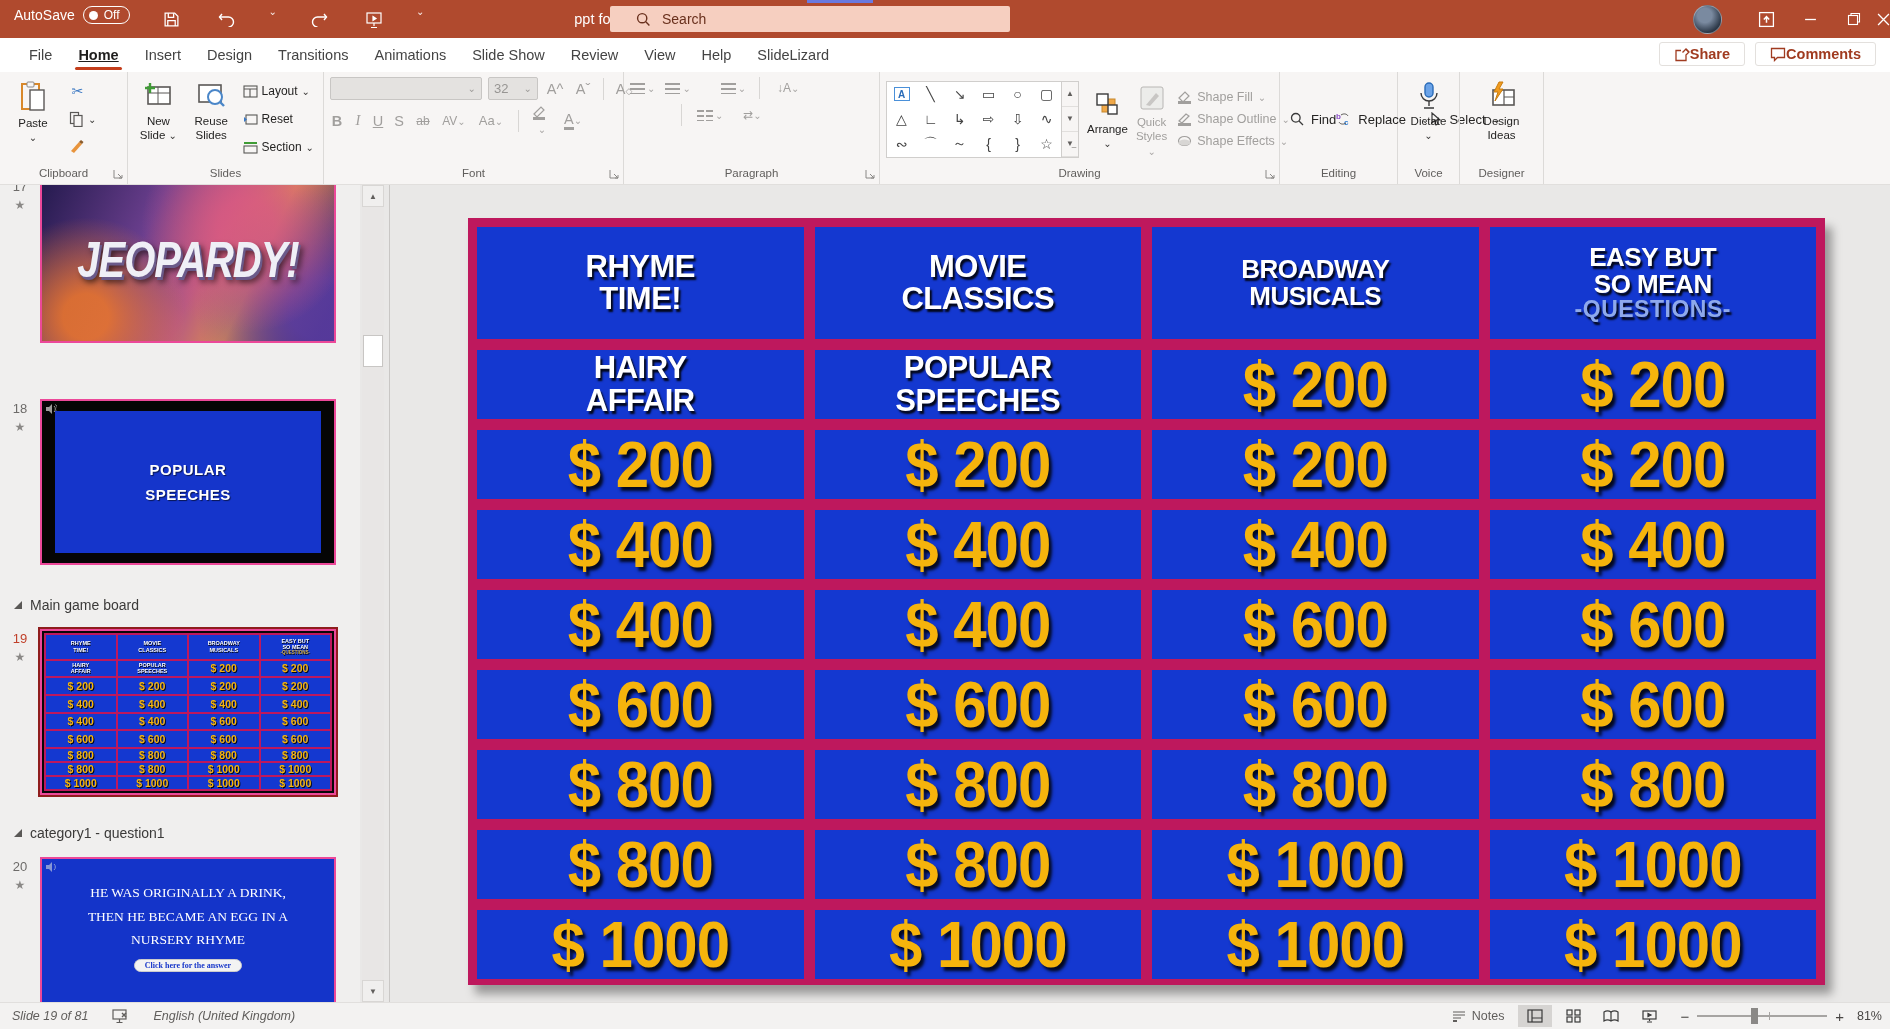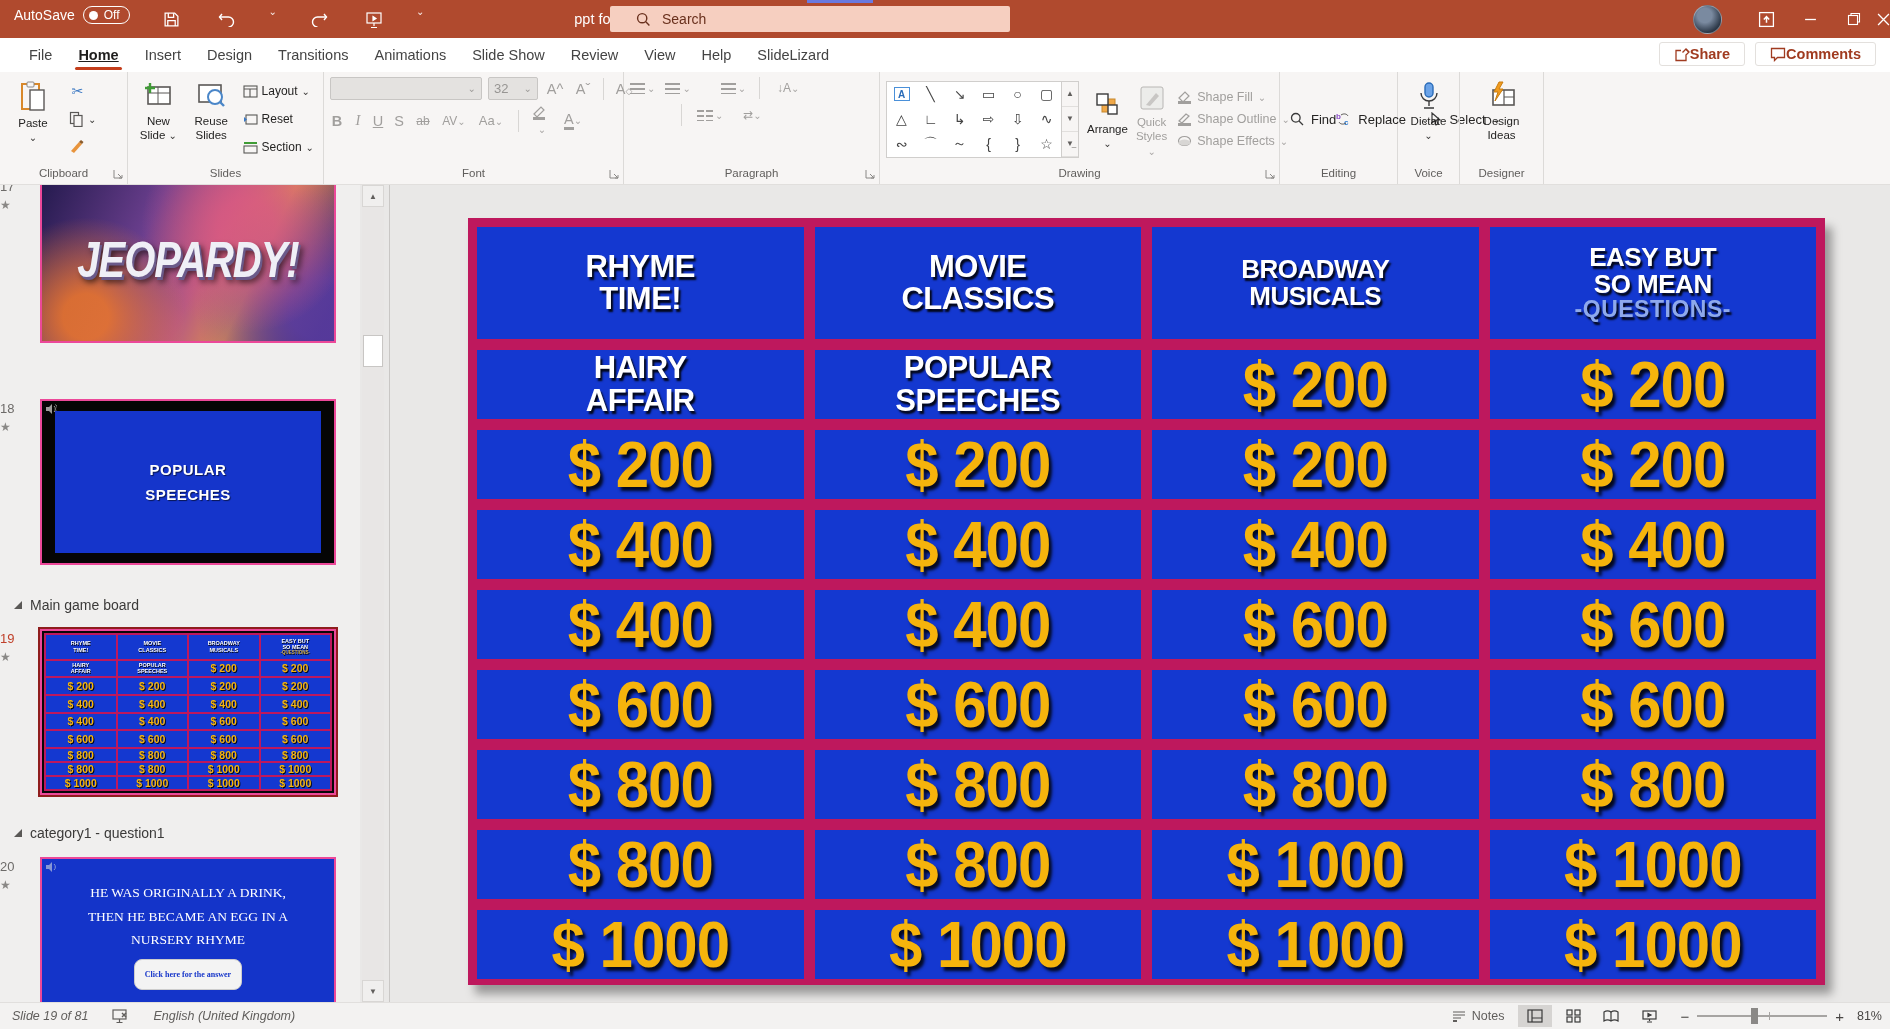--- a/index.html
+++ b/index.html
@@ -65,42 +65,42 @@
 
   
   .main{position:absolute;left:0;top:185px;width:1890px;height:817px;overflow:hidden;}
   .thumbpanel{position:absolute;left:0;top:0;width:360px;height:817px;background:#f0efee;overflow:hidden;}
   .pscroll{position:absolute;left:362px;top:0;width:22px;height:817px;background:#e8e6e5;}
   .pscroll .sbtn2{position:absolute;left:0;width:22px;height:22px;background:#f0efee;border:1px solid #d8d6d4;display:flex;align-items:center;justify-content:center;font-size:8px;color:#605e5c;}
   .pscroll .sthumb{position:absolute;left:1px;top:150px;width:20px;height:32px;background:#fff;border:1px solid #c8c6c4;}
   .paneldiv{position:absolute;left:389px;top:0;width:1px;height:817px;background:#c9c7c5;}
 
   .thumbrow{position:relative;display:flex;}
-  .tnum{width:40px;padding-top:2px;text-align:center;font-size:13px;color:#6d6b69;display:flex;flex-direction:column;align-items:flex-start;gap:4px;}
+  .tnum{width:40px;padding-top:2px;text-align:center;font-size:13px;color:#6d6b69;display:flex;flex-direction:column;align-items:center;gap:4px;}
   .tnum .star{color:#8a8886;font-size:12px;}
   .tnum.sel{color:#c0402a;}
   .thumb{width:296px;height:166px;background:#fff;border:2px solid #ec4899;overflow:hidden;position:relative;}
   .sectionrow{display:flex;align-items:center;gap:8px;padding-left:14px;height:24px;color:#3b3a39;font-size:14px;}
   .sec-tri{width:0;height:0;border-left:8px solid transparent;border-bottom:8px solid #5a5856;}
 
   .jeothumb{width:100%;height:100%;background:
      radial-gradient(circle at 15% 85%,rgba(240,120,40,.85) 0 8%,transparent 35%),
      radial-gradient(circle at 70% 30%,rgba(220,90,130,.8) 0 12%,transparent 45%),
      radial-gradient(circle at 95% 80%,rgba(90,60,160,.9) 0 10%,transparent 40%),
      linear-gradient(115deg,#241a4e,#6b3f8e 35%,#b85a80 55%,#d88a54 70%,#2c2060 95%);
      display:flex;align-items:center;justify-content:center;}
   .jeotext{font-size:40px;font-weight:800;font-style:italic;color:#efeff6;letter-spacing:-1px;transform:scaleY(1.25);text-shadow:2px 2px 0 #6a5a8a,4px 4px 6px rgba(0,0,0,.7);}
   .blackthumb{width:100%;height:100%;background:#050505;position:relative;}
   .bluebox{position:absolute;left:13px;right:13px;top:10px;bottom:10px;background:#1535cb;display:flex;align-items:center;justify-content:center;}
   .bluebox .cat18{color:#fff;font-weight:800;font-size:15px;text-align:center;line-height:1.7;letter-spacing:.5px;width:120px;text-shadow:1px 1px 1px rgba(0,0,0,.6);}
   .spk{position:absolute;left:4px;top:3px;opacity:.85;}
   .selthumb{outline:2px solid #8f1d1d;outline-offset:0;}
   .bluethumb{width:100%;height:100%;background:#1434c9;position:relative;display:flex;flex-direction:column;align-items:center;padding-top:22px;}
   .q-text{font-family:"Liberation Serif","DejaVu Serif",serif;color:#fff;font-size:13.5px;text-align:center;line-height:1.75;width:216px;}
-  .q-btn{margin-top:7px;background:#f3f3f3;border-radius:8px;color:#1434c9;font-family:"Liberation Serif",serif;font-size:8px;font-weight:700;padding:10px 10px;border:1px solid #ccc;}
+  .q-btn{margin-top:7px;background:#f3f3f3;border-radius:8px;color:#1434c9;font-family:"Liberation Serif",serif;font-size:8px;font-weight:700;padding:1px 10px;border:1px solid #ccc;}
 
   .canvas{position:absolute;left:390px;top:0;width:1500px;height:817px;background:#e9e8e7;}
 
   
   .board{display:grid;grid-template-columns:repeat(4,1fr);background:#be185d;}
   .board-main{position:absolute;left:78px;top:33px;width:1357px;height:767px;grid-template-rows:112px repeat(5,1fr);gap:11px;padding:9px;box-shadow:7px 9px 9px rgba(0,0,0,.35);}
   .hcell{background:#1438d0;display:flex;flex-direction:column;align-items:center;justify-content:center;color:#fff;font-weight:800;}
   .vcell{background:#1438d0;display:flex;align-items:center;justify-content:center;}
   .board-main .hcell{font-size:31px;line-height:1.04;text-shadow:2px 3px 2px rgba(0,0,0,.9);letter-spacing:-.5px;}
   .board-main .hcell:nth-child(3){font-size:26px;}

